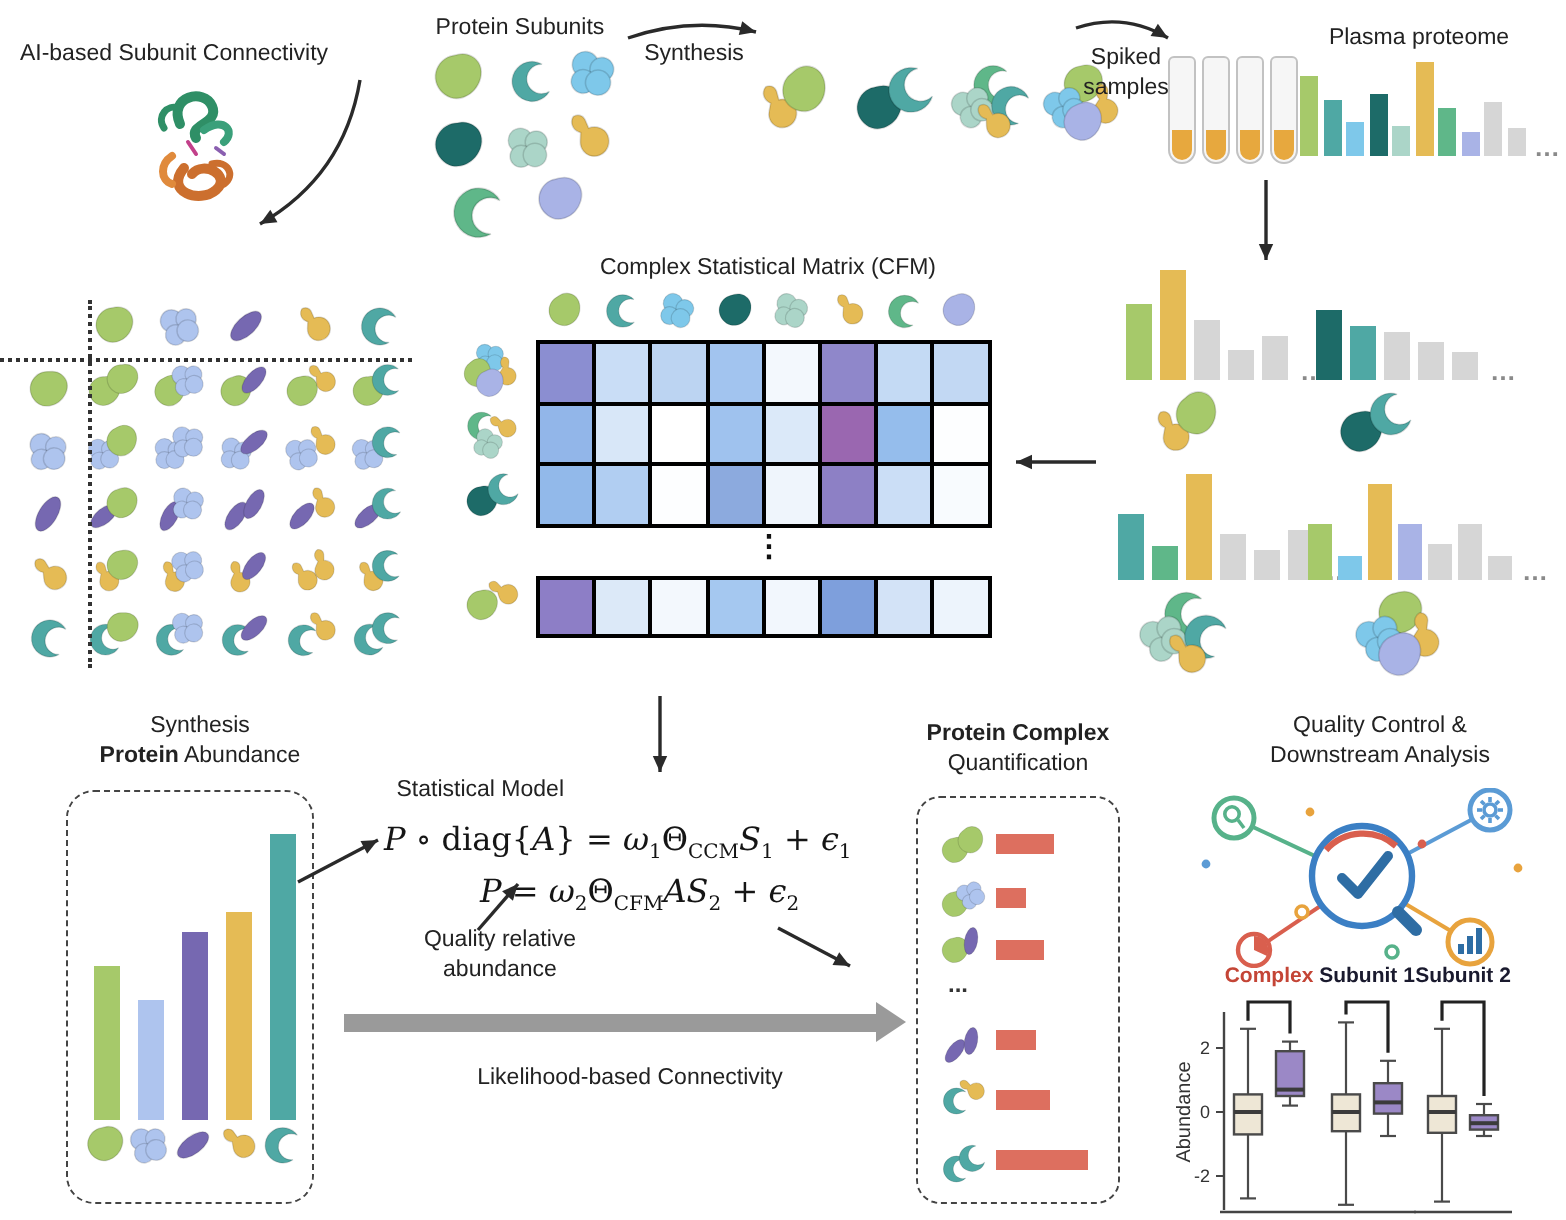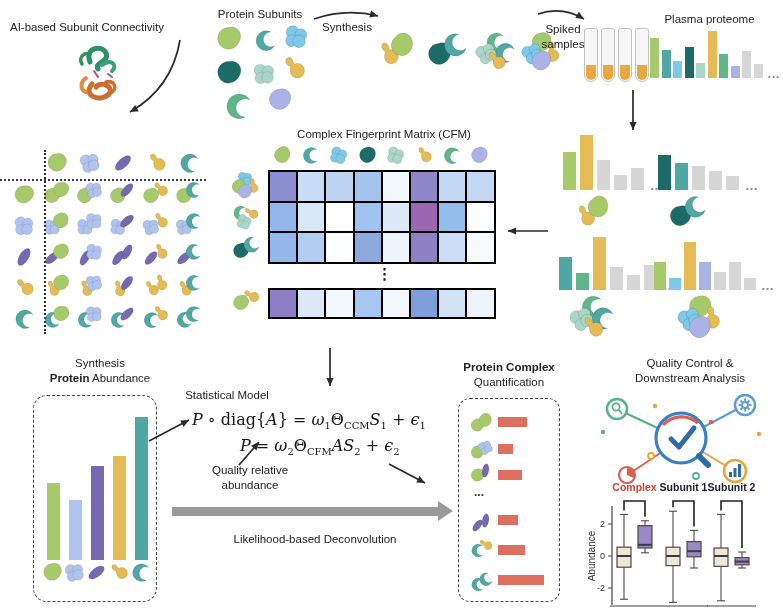--- a/index.html
+++ b/index.html
@@ -422,21 +422,21 @@
             <path d="M19.5 5.5A9.2 9.2 0 1 0 19.5 18.5A6.8 6.8 0 1 1 19.5 5.5Z" fill="#4fa8a4" stroke="rgba(0,0,0,0.14)" stroke-width="0.7"></path>
           </svg></span>
         <span class="abs" style="left:10px;top:1px"><svg width="20" height="20" viewBox="0 0 24 24" style="transform:rotate(5deg)">
             <path d="M19.5 5.5A9.2 9.2 0 1 0 19.5 18.5A6.8 6.8 0 1 1 19.5 5.5Z" fill="#4fa8a4" stroke="rgba(0,0,0,0.14)" stroke-width="0.7"></path>
           </svg></span>
       </span>
     </div>
   <div class="dotline-h" style="left:0;top:179px;width:206px;"></div>
   <div class="dotline-v" style="left:44px;top:150px;height:184px;"></div>
 
-  <div class="t" style="left:278px;top:127px;width:212px;">Complex Fingerprint Matrix (CFM)</div>
+  <div class="t" style="left:278px;top:127px;width:212px;">Complex Statistical Matrix (CFM)</div>
   <div class="abs" id="cfmHeader" style="left:268px;top:144px;width:232px;height:24px;">
       <span class="abs" style="left:4px;top:1px"><svg width="21" height="21" viewBox="0 0 24 24" style="transform:rotate(-20deg)">
           <path d="M12 2.6C15.4 1.7 19.3 3.4 20.7 6.8C22.1 10.2 20.8 14.3 18.4 16.9C16 19.5 12.2 20.9 9 19.8C5.8 18.7 3.3 15.6 3 12.2C2.7 8.8 4.7 5.3 7.7 3.8C9 3.1 10.6 3 12 2.6Z" fill="#a6c96a" stroke="rgba(0,0,0,0.14)" stroke-width="0.7"></path>
         </svg></span>
       <span class="abs" style="left:32px;top:1px"><svg width="21" height="21" viewBox="0 0 24 24" style="transform:rotate(-1deg)">
           <path d="M19.5 5.5A9.2 9.2 0 1 0 19.5 18.5A6.8 6.8 0 1 1 19.5 5.5Z" fill="#4fa8a4" stroke="rgba(0,0,0,0.14)" stroke-width="0.7"></path>
         </svg></span>
       <span class="abs" style="left:60px;top:1px"><svg width="21" height="21" viewBox="0 0 24 24" style="transform:rotate(18deg)">
           <circle cx="8.5" cy="8.5" r="5.6" fill="#7ec8ea" stroke="rgba(0,0,0,0.14)" stroke-width="0.7"></circle>
           <circle cx="15.8" cy="9.3" r="5.1" fill="#7ec8ea" stroke="rgba(0,0,0,0.14)" stroke-width="0.7"></circle>
@@ -638,41 +638,41 @@
           <ellipse cx="12" cy="12" rx="4.6" ry="9.6" transform="rotate(38 12 12)" fill="#7668b1" stroke="rgba(0,0,0,0.14)" stroke-width="0.7"></ellipse>
         </svg></span>
       <span class="abs" style="left:66px;top:0"><svg width="23" height="23" viewBox="0 0 24 24" style="transform:rotate(-20deg)">
           <path d="M8.2 2.8C10 2 12 2.8 12.6 4.6L13.6 8.2C15.8 7.6 18.4 8.4 19.8 10.2C21.6 12.6 21.2 16.2 19 18.2C16.8 20.2 13.2 20.2 11.2 18.2C9.8 16.8 9.2 14.8 9.6 12.9L10.2 9.6C8.6 8.9 7.3 7.4 7.2 5.6C7.2 4.5 7.5 3.5 8.2 2.8Z" fill="#e5bb55" stroke="rgba(0,0,0,0.14)" stroke-width="0.7"></path>
         </svg></span>
       <span class="abs" style="left:88px;top:0"><svg width="23" height="23" viewBox="0 0 24 24" style="transform:rotate(10deg)">
           <path d="M19.5 5.5A9.2 9.2 0 1 0 19.5 18.5A6.8 6.8 0 1 1 19.5 5.5Z" fill="#4fa8a4" stroke="rgba(0,0,0,0.14)" stroke-width="0.7"></path>
         </svg></span>
     </div>
 
-  <div class="t" style="left:172px;top:388px;width:110px;text-align:center;">Statistical Model</div>
+  <div class="t" style="left:172px;top:388px;width:110px;text-align:right;">Statistical Model</div>
   <div class="eq" id="eq1" style="left:192px;top:410px;"><span class="v">P</span> ∘ diag{<span class="v">A</span>} = <span class="v">ω</span><sub>1</sub>Θ<sub>CCM</sub><span class="v">S</span><sub>1</sub> + <span class="v">ϵ</span><sub>1</sub></div>
   <div class="eq" id="eq2" style="left:240px;top:436px;"><span class="v">P</span> = <span class="v">ω</span><sub>2</sub>Θ<sub>CFM</sub><span class="v">A</span><span class="v">S</span><sub>2</sub> + <span class="v">ϵ</span><sub>2</sub></div>
   <svg class="arr" style="left:146px;top:414px;" width="48" height="30">
       <path d="M3 27 L43 6" fill="none" stroke="#2a2a2a" stroke-width="1.7"></path>
       <polygon points="43,6 37.590218813660165,12.90610364213596 34.24341474093274,6.531238741702766" fill="#2a2a2a"></polygon>
     </svg>
   <svg class="arr" style="left:236px;top:438px;" width="28" height="30">
       <path d="M3 27 L23 4" fill="none" stroke="#2a2a2a" stroke-width="1.7"></path>
       <polygon points="23,4 20.467150160390325,12.399087551037269 15.03399040081309,7.674600803578805" fill="#2a2a2a"></polygon>
     </svg>
   <div class="t" style="left:200px;top:463px;width:100px;">
     <span>Quality relative</span><br>
     <span>abundance</span>
   </div>
   <svg class="arr" style="left:386px;top:460px;" width="44" height="28">
       <path d="M3 4 L39 23" fill="none" stroke="#2a2a2a" stroke-width="1.7"></path>
       <polygon points="39,23 30.244590946815002,22.449716153784106 33.605253007633486,16.082145933285926" fill="#2a2a2a"></polygon>
     </svg>
   <div class="grayArrow"></div>
-  <div class="t" style="left:205px;top:532px;width:220px;">Likelihood-based Deconvolution</div>
+  <div class="t" style="left:205px;top:532px;width:220px;">Likelihood-based Connectivity</div>
 
   <div class="t" style="left:450px;top:360px;width:118px;">
     <b>Protein Complex</b><br>
     <span>Quantification</span>
   </div>
   <div class="dashbox" style="left:458px;top:398px;width:100px;height:202px;border-radius:12px;"></div>
   <span class="abs" style="left:468px;top:411px"><span class="cluster" style="width:27px;height:27px"><span class="abs" style="left:1px;top:6px"><svg width="17" height="17" viewBox="0 0 24 24" style="transform:rotate(0deg)">
             <path d="M12 2.6C15.4 1.7 19.3 3.4 20.7 6.8C22.1 10.2 20.8 14.3 18.4 16.9C16 19.5 12.2 20.9 9 19.8C5.8 18.7 3.3 15.6 3 12.2C2.7 8.8 4.7 5.3 7.7 3.8C9 3.1 10.6 3 12 2.6Z" fill="#a6c96a" stroke="rgba(0,0,0,0.14)" stroke-width="0.7"></path>
           </svg></span><span class="abs" style="left:9px;top:1px"><svg width="17" height="17" viewBox="0 0 24 24" style="transform:rotate(-28deg)">
             <path d="M12 2.6C15.4 1.7 19.3 3.4 20.7 6.8C22.1 10.2 20.8 14.3 18.4 16.9C16 19.5 12.2 20.9 9 19.8C5.8 18.7 3.3 15.6 3 12.2C2.7 8.8 4.7 5.3 7.7 3.8C9 3.1 10.6 3 12 2.6Z" fill="#a6c96a" stroke="rgba(0,0,0,0.14)" stroke-width="0.7"></path>

